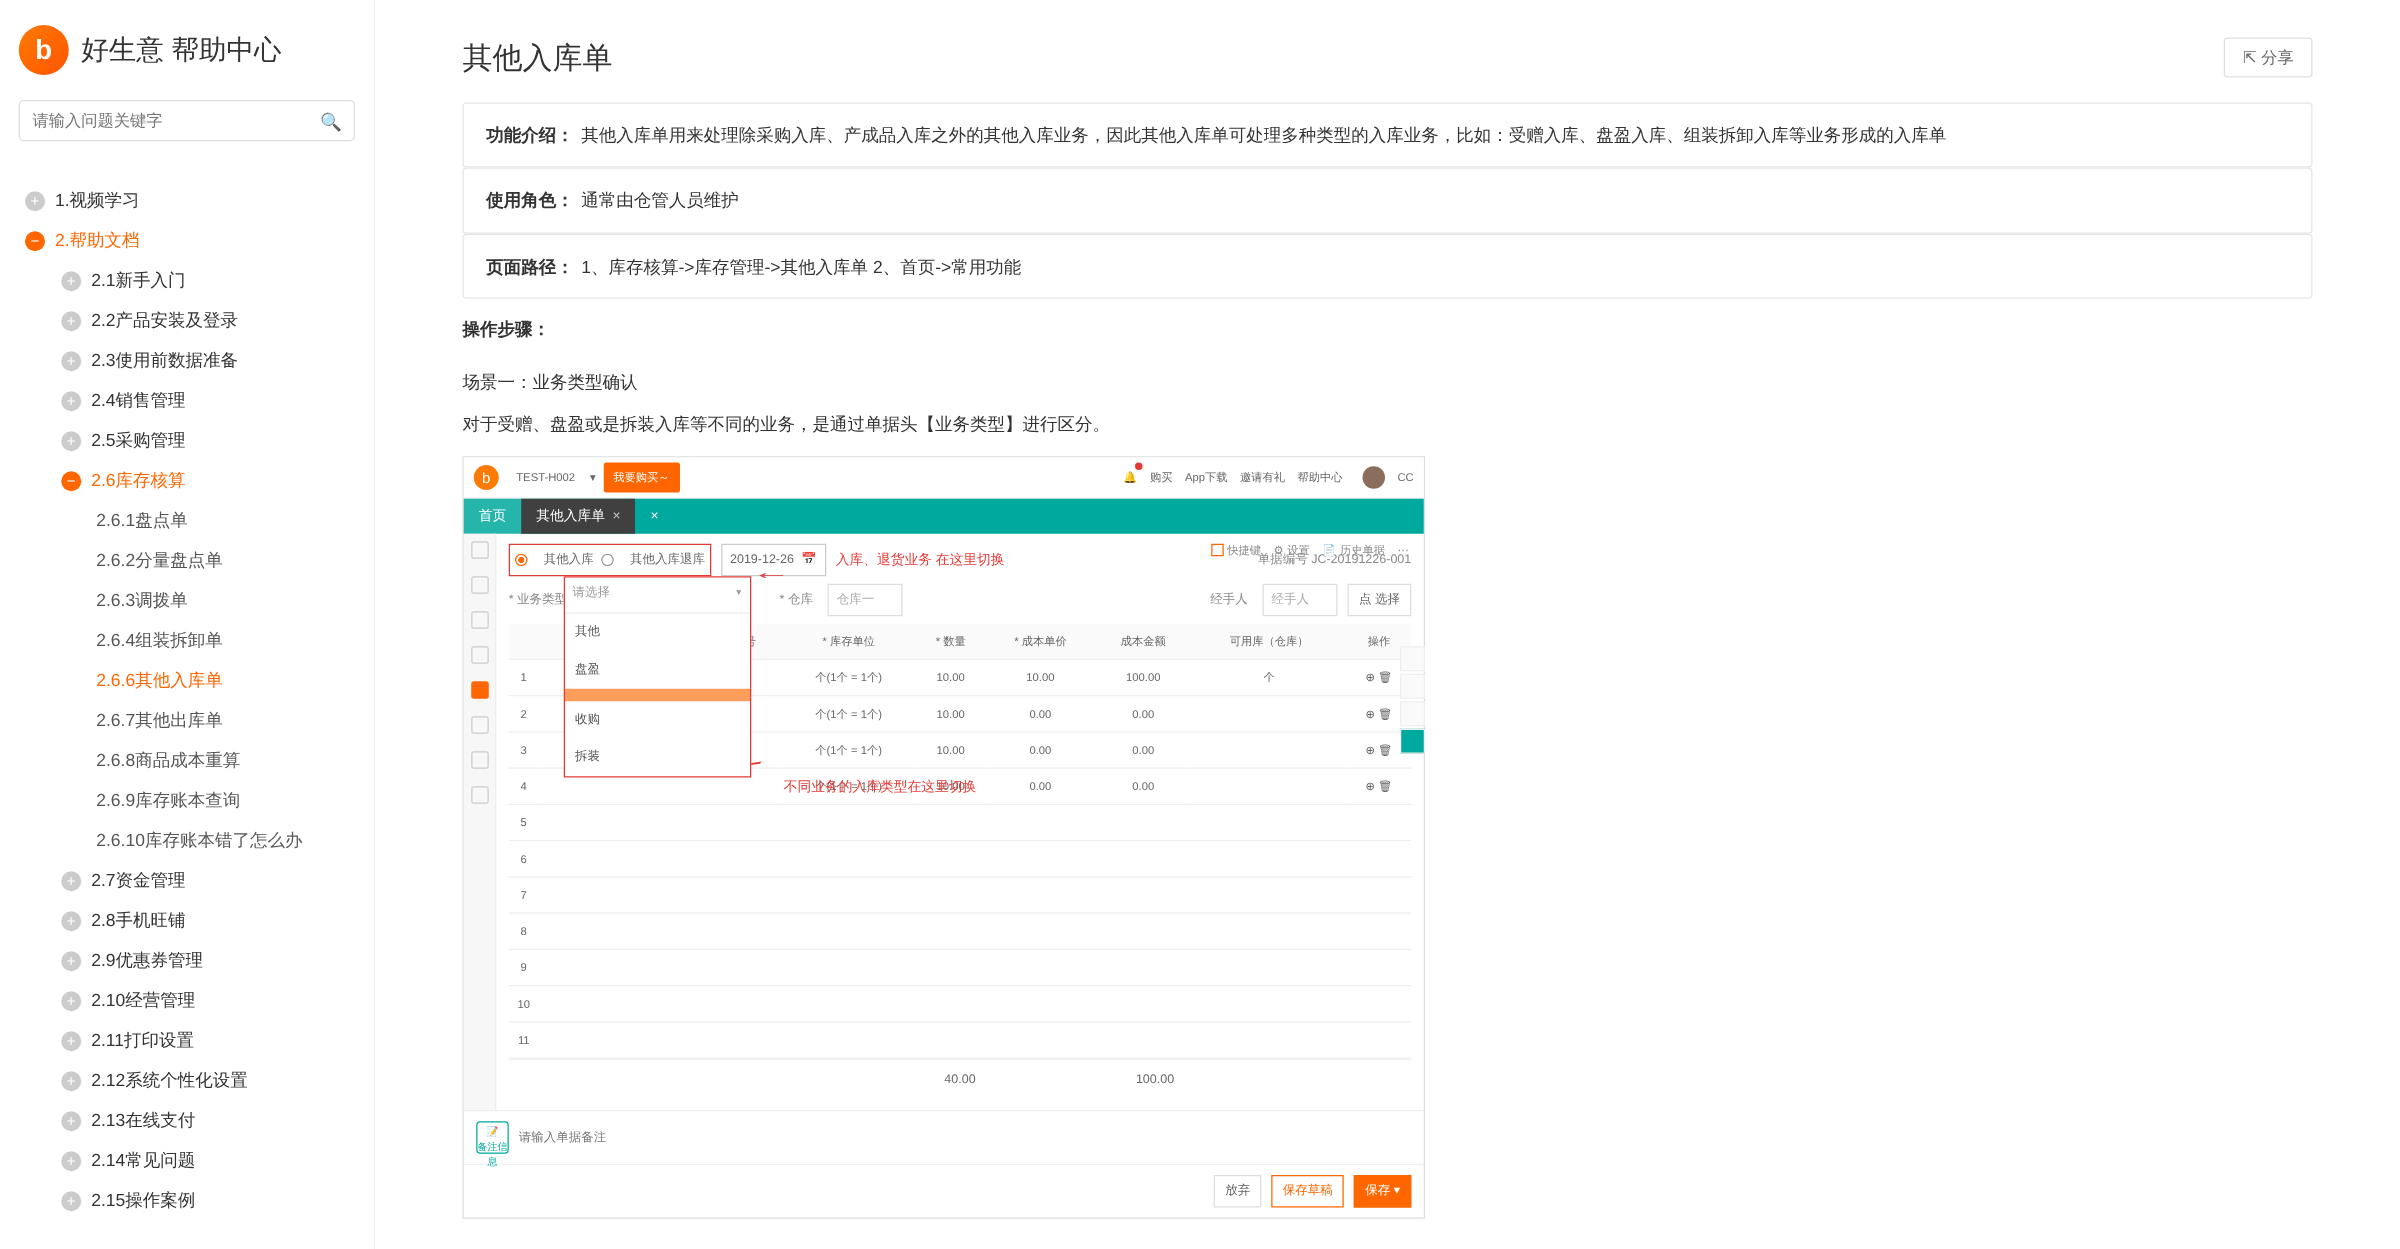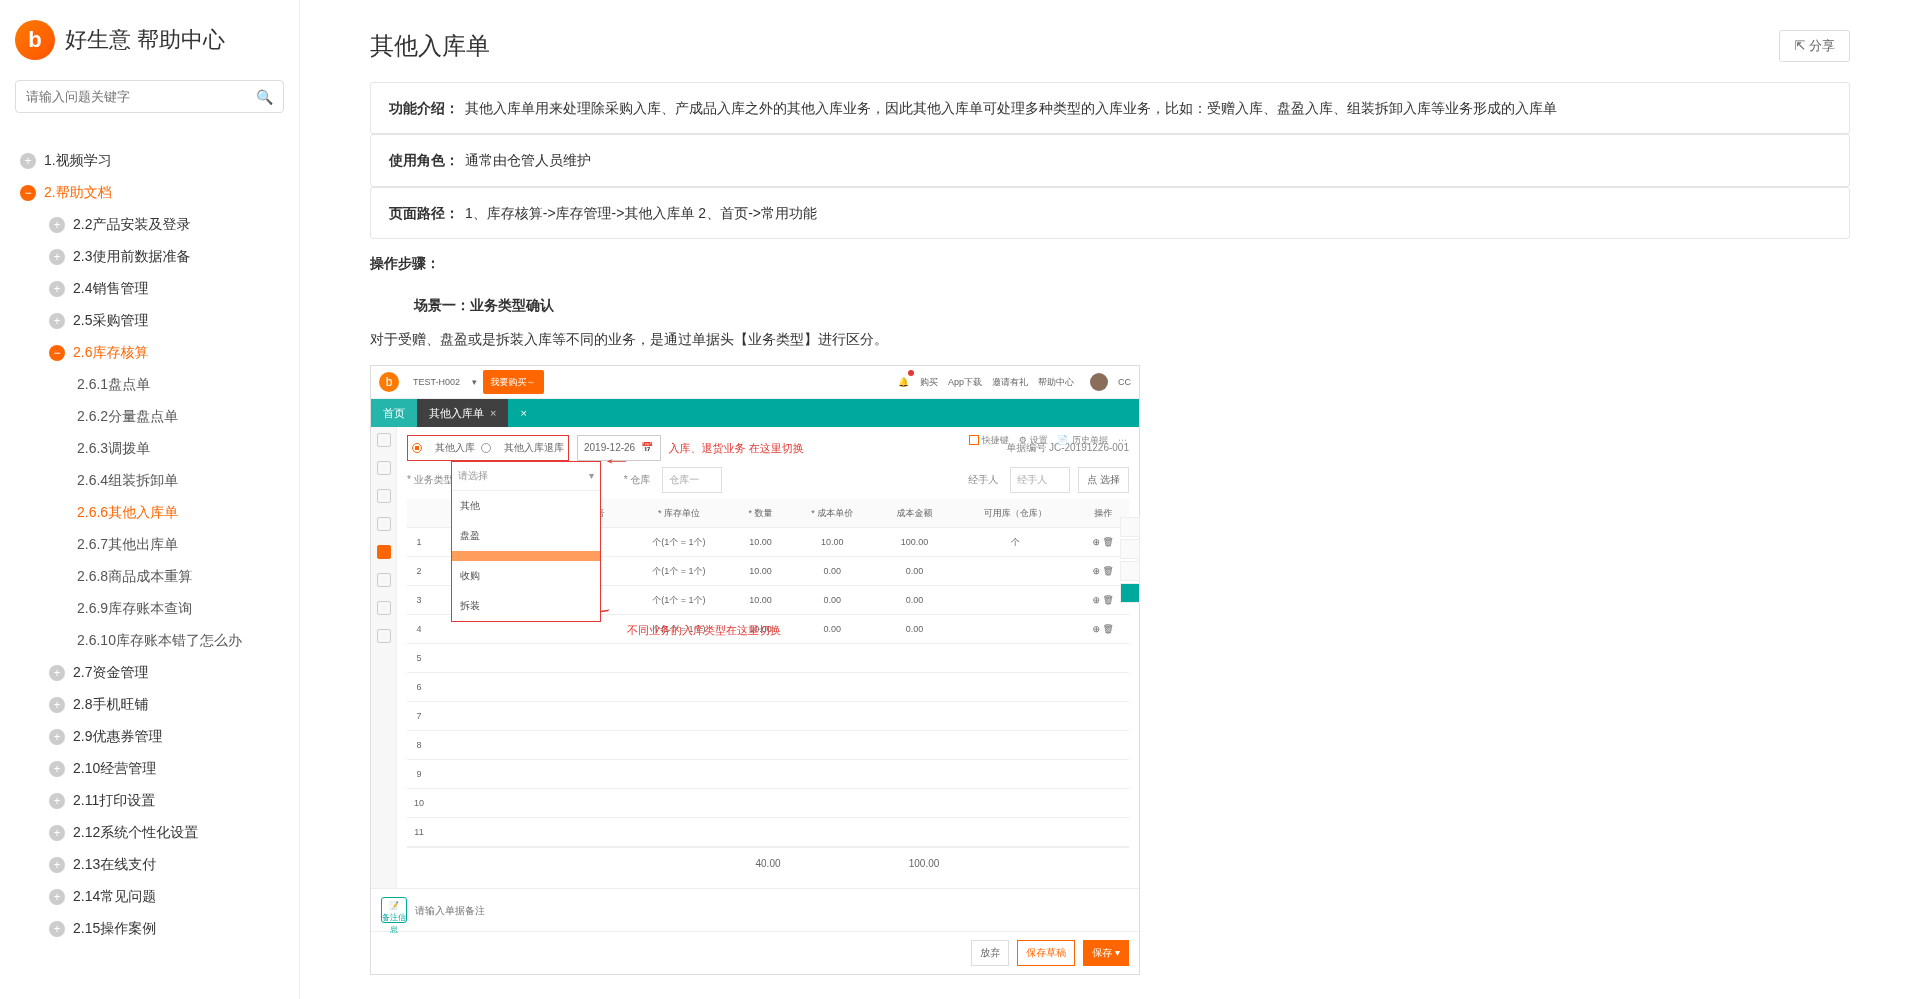--- a/index.html
+++ b/index.html
@@ -21,21 +21,21 @@
 .nav-ico { display: inline-block; width: 16px; height: 16px; border-radius: 50%; background: #ccc; color: #fff; text-align: center; line-height: 16px; font-size: 12px; margin-right: 8px; vertical-align: middle; }
 .nav-ico.minus { background: #ff6600; }
 .main { flex: 1; padding: 30px 70px; background: #fff; }
 .title-row { display: flex; justify-content: space-between; align-items: center; margin-bottom: 20px; }
 .page-title { font-size: 24px; font-weight: 500; }
 .share-btn { border: 1px solid #ddd; background: #fff; padding: 6px 14px; font-size: 13px; cursor: pointer; border-radius: 3px; color: #666; }
 .info-box { border: 1px solid #e5e5e5; padding: 14px 18px; font-size: 14px; line-height: 1.6; border-radius: 3px; }
 .info-box b { font-weight: 600; margin-right: 6px; }
 .content { font-size: 14px; line-height: 2; }
 .content .step-title { font-weight: 600; margin-top: 10px; margin-bottom: 10px; }
-.content .scene-title { font-weight: 700; margin-top: 14px; margin-bottom: 6px; margin-left: 44px; }
+.content .scene-title { font-weight: 400; margin-top: 14px; margin-bottom: 6px; }
 .content p { margin-bottom: 8px; }
 .screenshot { border: 1px solid #ddd; margin: 12px 0 20px 0; width: 770px; background: #fff; font-size: 10px; }
 .ss-topbar { display: flex; align-items: center; padding: 4px 8px; border-bottom: 1px solid #eee; background: #fff; }
 .ss-logo { width: 20px; height: 20px; border-radius: 50%; background: #ff7a00; color: #fff; text-align: center; line-height: 20px; font-size: 12px; margin-right: 8px; }
 .ss-topbar .spacer { flex: 1; }
 .ss-topbar .tag { color: #666; margin: 0 6px; font-size: 9px; }
 .ss-demo-btn { background: #ff6600; color: #fff; padding: 3px 8px; border-radius: 2px; font-size: 9px; }
 .ss-avatar { width: 18px; height: 18px; border-radius: 50%; background: #8a6d5a; margin-left: 6px; }
 .ss-tabs { background: #00a99d; display: flex; align-items: center; height: 28px; color: #fff; }
 .ss-tab { padding: 0 12px; line-height: 28px; font-size: 11px; }
@@ -56,21 +56,21 @@
 .red-note { color: #e53935; font-size: 11px; }
 .ss-label { color: #888; margin-right: 4px; }
 .ss-input { border: 1px solid #ddd; padding: 2px 6px; min-width: 60px; background: #fff; color: #aaa; }
 .ss-btn-sm { border: 1px solid #ddd; padding: 2px 8px; background: #fff; color: #666; }
 .ss-btn-sm.primary { background: #ff6600; border-color: #ff6600; color: #fff; }
 .ss-table { width: 100%; border-collapse: collapse; font-size: 9px; margin-top: 4px; }
 .ss-table th, .ss-table td { border-bottom: 1px solid #eee; padding: 5px 4px; text-align: center; color: #666; height: 22px; }
 .ss-table th { background: #fafafa; color: #666; font-weight: normal; white-space: nowrap; }
 .ss-table .num { width: 24px; }
 .dropdown-overlay { position: absolute; left: 54px; top: 34px; width: 150px; background: #fff; border: 1.5px solid #e53935; z-index: 5; font-size: 10px; }
-.dropdown-overlay .dd-sel { padding: 4px 6px; border-bottom: 1px solid #eee; color: #999; display: flex; justify-content: space-between; }
+.dropdown-overlay .dd-sel { padding: 4px 6px; border-bottom: 1px solid #eee; color: #999; display: flex; justify-content: space-between; font-family: Liberation Mono, monospace; }
 .dropdown-overlay .dd-item { padding: 5px 8px; color: #555; }
 .dropdown-overlay .dd-item.hl { background: #ff9d5c; color: #fff; }
 .arrow1 { position: absolute; left: 212px; top: 16px; color: #e53935; font-size: 16px; transform: scaleX(2); }
 .arrow2 { position: absolute; left: 196px; top: 170px; color: #e53935; font-size: 14px; transform: rotate(-30deg) scaleX(2.5); }
 .red-note2 { position: absolute; left: 230px; top: 192px; color: #e53935; font-size: 11px; }
 .ss-right-toolbar { position: absolute; right: -1px; top: 90px; width: 20px; display: flex; flex-direction: column; gap: 2px; }
 .ss-right-toolbar div { width: 20px; height: 20px; border: 1px solid #eee; background: #fafafa; }
 .ss-right-toolbar div.active { background: #00a99d; }
 .ss-summary { text-align: right; padding: 6px 10px; border-top: 1px solid #eee; font-size: 10px; color: #666; display: flex; }
 .ss-summary .col { flex: 1; text-align: center; }
@@ -95,20 +95,21 @@
       <div class="logo-circle">b</div>
       <div class="logo-text">好生意 帮助中心</div>
     </div>
     <div class="search-box">
       <input type="text" placeholder="请输入问题关键字" style="">
       <span class="search-ico">🔍</span>
     </div>
     <ul class="nav">
       <li class="l1"><span class="nav-ico">+</span><span>1.视频学习</span></li>
       <li class="l1 active"><span class="nav-ico minus">−</span><span>2.帮助文档</span></li>
+      <li class="l2"><span class="nav-ico">+</span><span>2.1新手入门</span></li>
       <li class="l2"><span class="nav-ico">+</span><span>2.2产品安装及登录</span></li>
       <li class="l2"><span class="nav-ico">+</span><span>2.3使用前数据准备</span></li>
       <li class="l2"><span class="nav-ico">+</span><span>2.4销售管理</span></li>
       <li class="l2"><span class="nav-ico">+</span><span>2.5采购管理</span></li>
       <li class="l2 active"><span class="nav-ico minus">−</span><span>2.6库存核算</span></li>
       <li class="l3">2.6.1盘点单</li>
       <li class="l3">2.6.2分量盘点单</li>
       <li class="l3">2.6.3调拨单</li>
       <li class="l3">2.6.4组装拆卸单</li>
       <li class="l3 active">2.6.6其他入库单</li>

